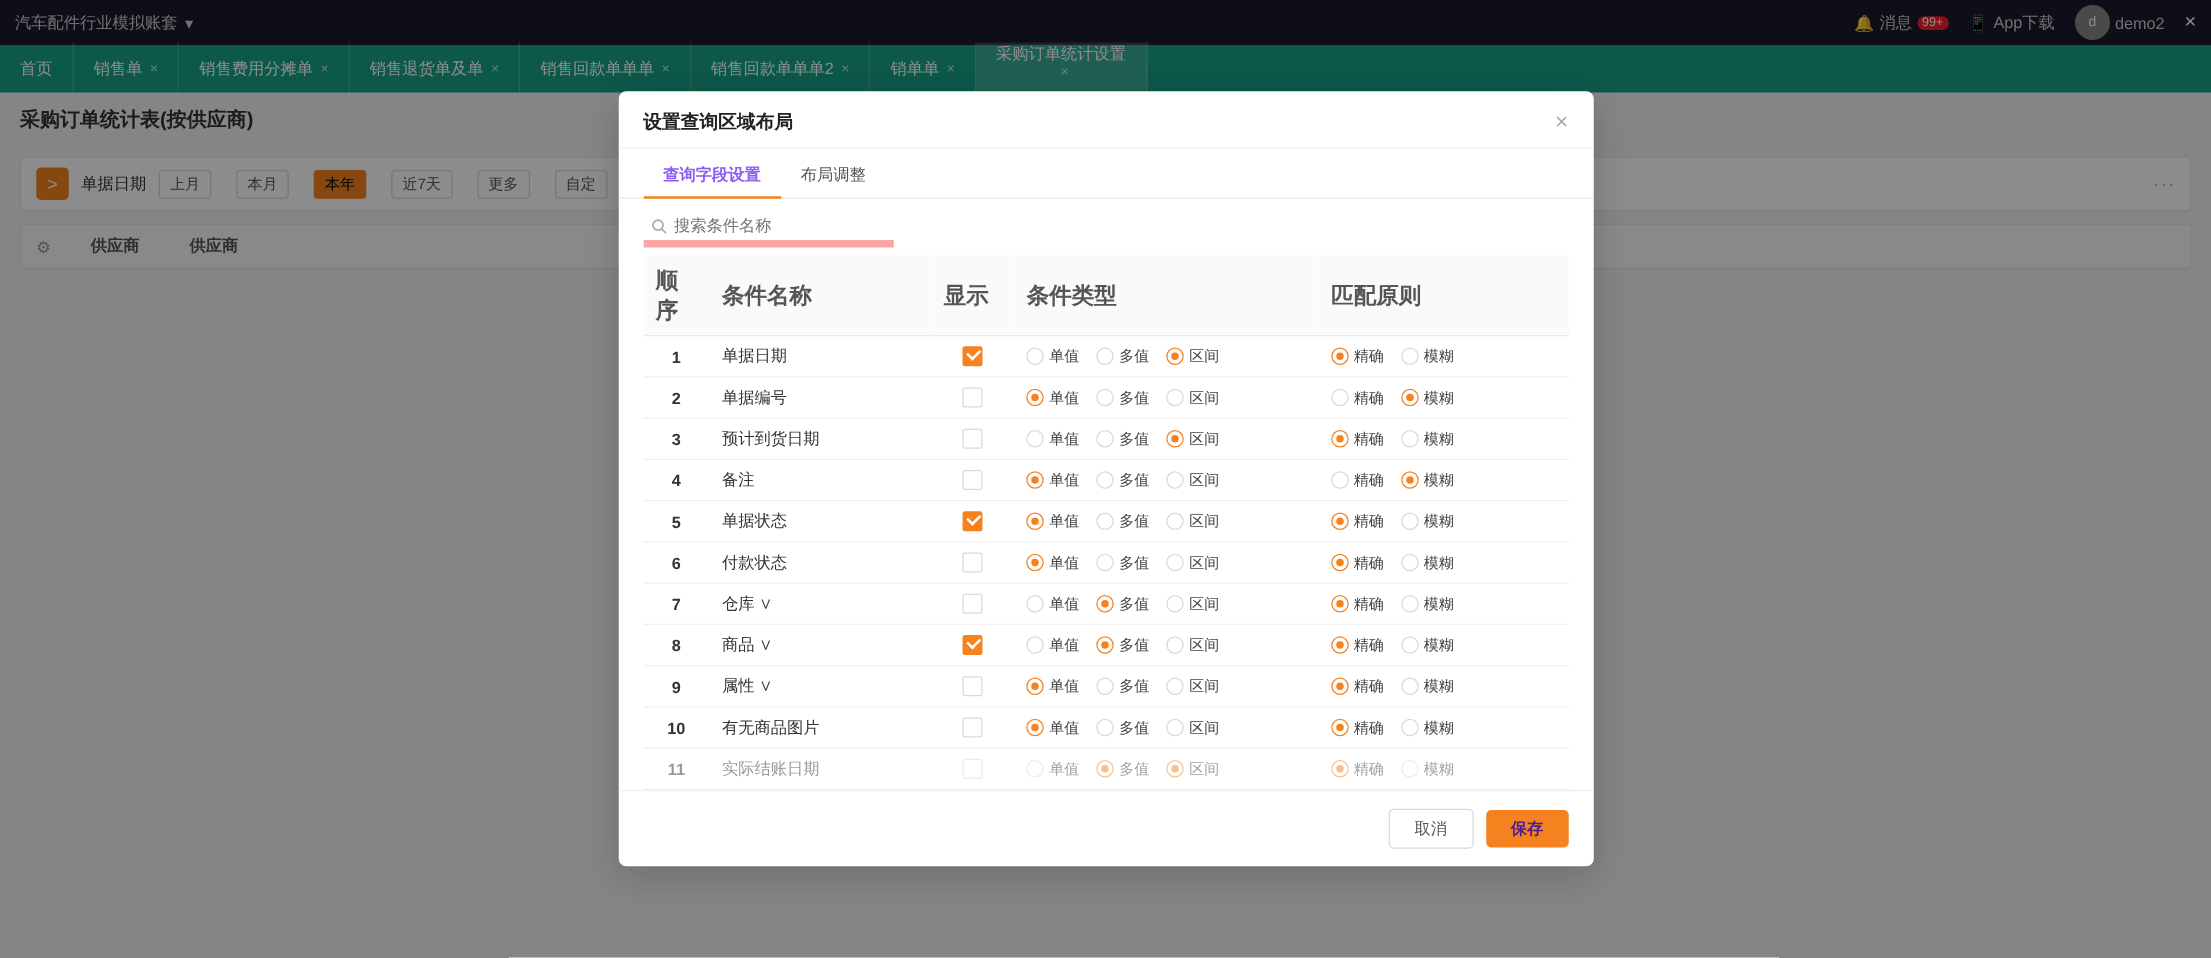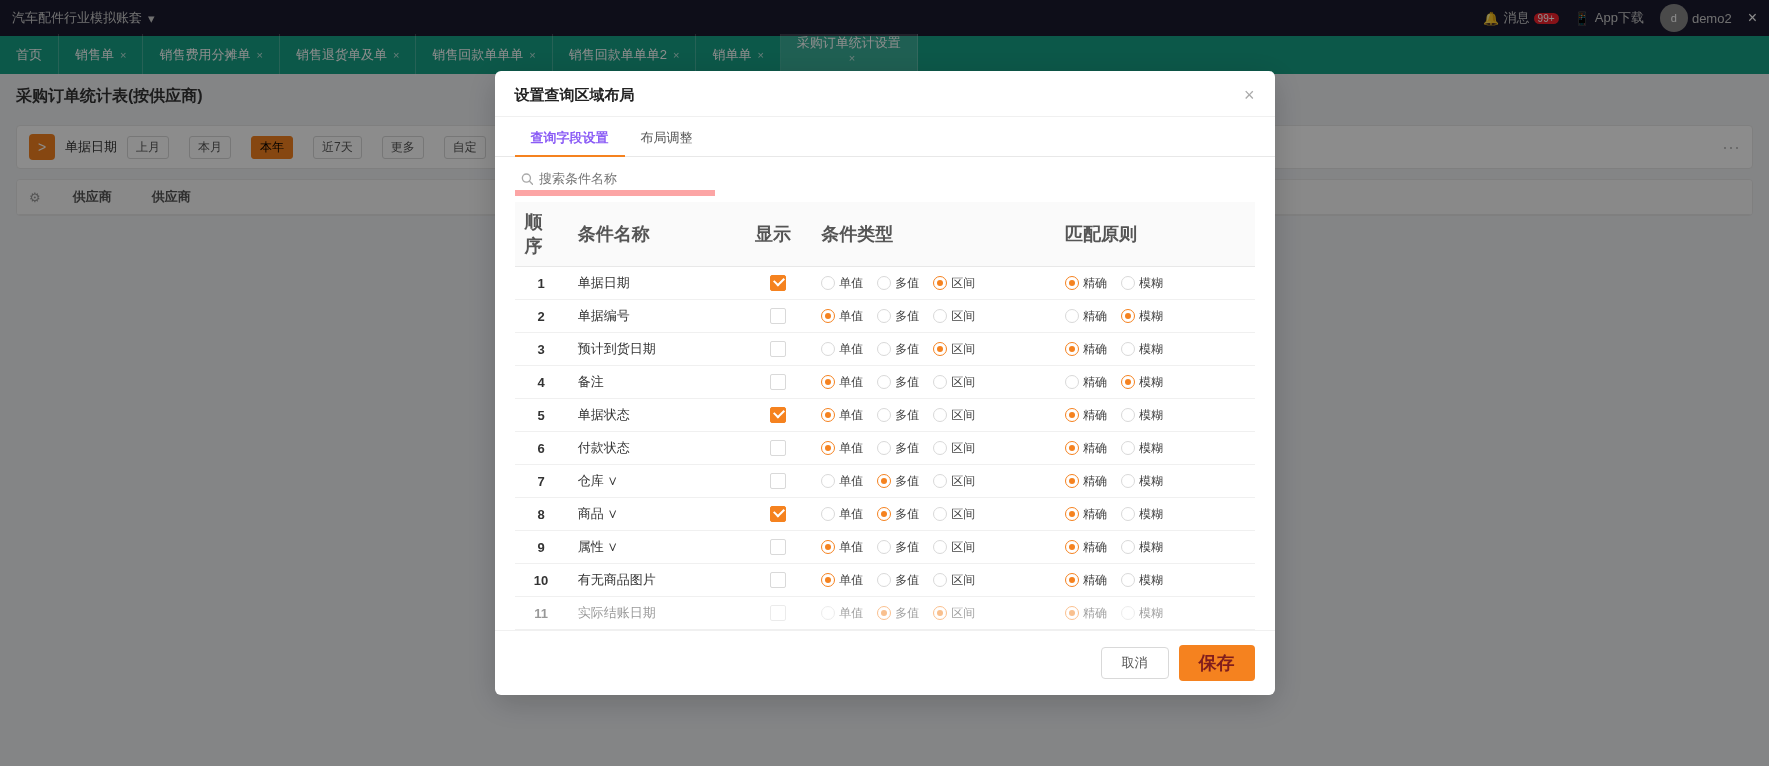--- a/index.html
+++ b/index.html
@@ -220,21 +220,21 @@
     
     .modal-footer {
       display: flex;
       align-items: center;
       justify-content: flex-end;
       padding: 14px 20px;
       border-top: 1px solid #f0f0f0;
       gap: 10px;
     }
     .btn-cancel { background: #fff; border: 1px solid #d9d9d9; color: #555; padding: 6px 20px; border-radius: 4px; cursor: pointer; font-size: 13px; }
-    .btn-save { background: #f5821f; border: none; color: #7f1d1d; padding: 6px 20px; border-radius: 4px; cursor: pointer; font-size: 18px; font-weight: bold; }
+    .btn-save { background: #f5821f; border: none; color: #4c1d95; padding: 6px 20px; border-radius: 4px; cursor: pointer; font-size: 13px; font-weight: bold; }
 
     
     .modal-table-wrap::-webkit-scrollbar { width: 6px; }
     .modal-table-wrap::-webkit-scrollbar-thumb { background: #ccc; border-radius: 3px; }
   </style>
 </head>
 <body>
 
 <div class="top-bar">
   <div class="top-bar-left">

